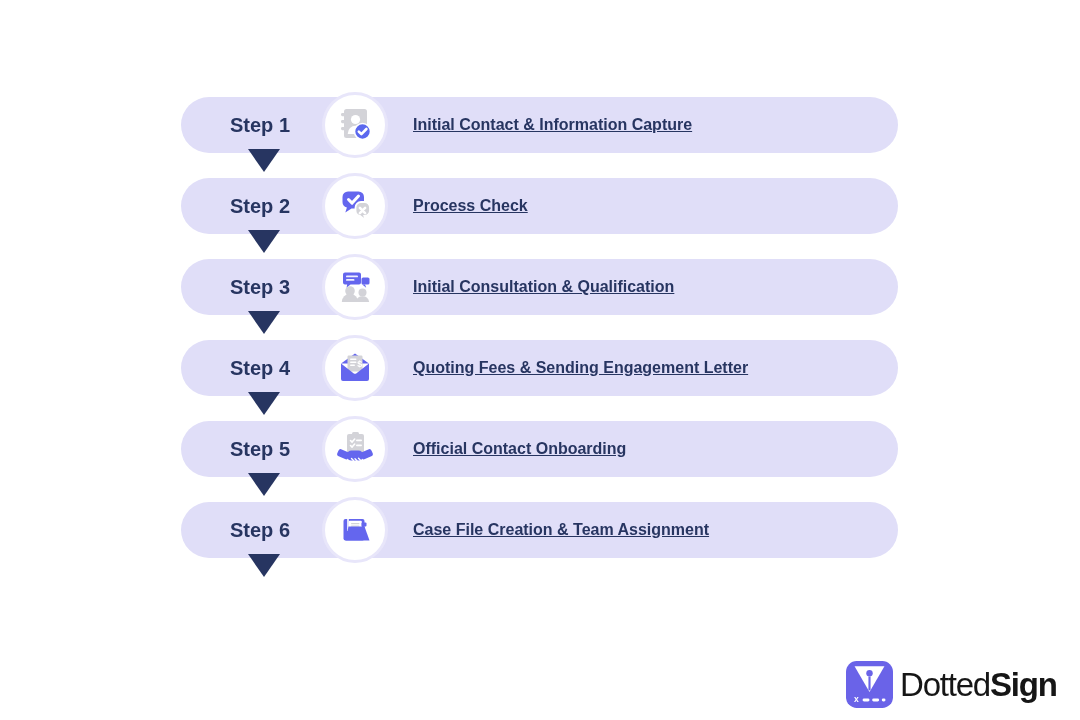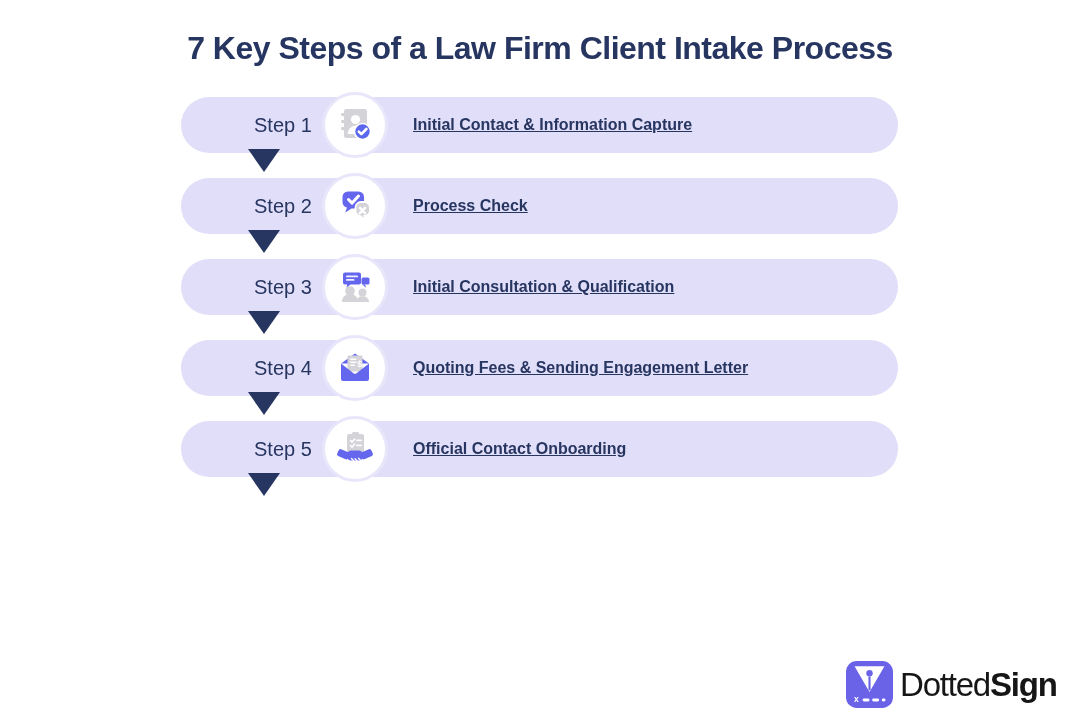--- a/index.html
+++ b/index.html
@@ -14,23 +14,22 @@
   }
   .steps { position:absolute; top:97px; left:181px; width:717px;
     display:flex; flex-direction:column; gap:25px; }
   .step-row { position:relative; height:56px; }
   .pill {
     position:relative; width:717px; height:56px; border-radius:28px;
     background:var(--pill-background,#E0DEF8);
   }
   .step-label {
     position:absolute; left:49px; top:50%; transform:translateY(-50%);
-    font-size:20px; font-weight:normal; color:var(--navy-text,#273561);
+    font-size:20px; font-weight:bold; color:var(--navy-text,#273561);
     white-space:nowrap;
-    margin-left:24px;
   }
   .icon-circle {
     position:absolute; left:141px; top:-5px; width:60px; height:60px;
     background:#fff; border:3px solid #E8E6FA; border-radius:50%;
     display:flex; align-items:center; justify-content:center;
   }
   .step-desc {
     position:absolute; left:232px; top:50%; transform:translateY(-50%);
     font-size:16px; font-weight:bold; color:var(--navy-text,#273561);
     white-space:nowrap;
@@ -53,21 +52,20 @@
   .fb { fill:var(--badge-blue,#5B68EE); }
   .sw { stroke:#ffffff; fill:none; stroke-linecap:round; stroke-linejoin:round; }
   .sg { stroke:var(--icon-gray,#D3D3D8); fill:none; stroke-linecap:round; }
   .lp { fill:var(--logo-purple,#6A63E8); }
 </style>
 </head>
 <body>
 
 <div class="canvas">
 
-  <h1 class="title">7 Key Steps of a Law Firm Client Intake Process</h1>
 
   <div class="steps">
 
     <div class="step-row">
       <div class="pill">
         <span class="step-label">Step 1</span>
         <span class="icon-circle">
           <svg viewBox="0 0 40 40" width="40" height="40">
             <g class="fg">
               <rect x="6" y="8" width="4.5" height="3.2" rx="1.4"></rect>
@@ -159,20 +157,38 @@
               <rect x="12" y="21.5" width="16" height="10" rx="4.5"></rect>
             </g>
             <path class="sw" stroke-width="1.4" d="M16.5,29.5 l2,2 M20,29.8 l2,2 M23.5,29.3 l2,2"></path>
           </svg>
         </span>
         <span class="step-desc">Official Contact Onboarding</span>
       </div>
       <div class="down-arrow"></div>
     </div>
 
+    <div class="step-row">
+      <div class="pill">
+        <span class="step-label">Step 6</span>
+        <span class="icon-circle">
+          <svg viewBox="0 0 40 40" width="40" height="40">
+            <rect class="fp" x="8.5" y="9" width="21" height="21.5" rx="2"></rect>
+            <rect class="fw" x="12.2" y="9" width="1.6" height="12"></rect>
+            <rect class="fw" x="13.8" y="10.8" width="13" height="8" rx="1"></rect>
+            <rect class="fg" x="16" y="13" width="8.5" height="1.3" rx="0.65"></rect>
+            <rect class="fg" x="16" y="15.5" width="8.5" height="1.3" rx="0.65"></rect>
+            <rect class="fp" x="26.5" y="12.5" width="5" height="4" rx="1"></rect>
+            <path class="fp" d="M13.5,16.5 L29.5,16.5 L34.5,30.5 L10.5,30.5 Z"></path>
+          </svg>
+        </span>
+        <span class="step-desc">Case File Creation &amp; Team Assignment</span>
+      </div>
+      <div class="down-arrow"></div>
+    </div>
 
 
   </div>
 
   <div class="logo">
     <span style="display:flex;">
       <svg viewBox="0 0 44 44" width="47" height="47">
         <rect class="lp" x="0" y="0" width="44" height="44" rx="10"></rect>
         <path class="fw" d="M8,5 L36,5 L22,29 Z"></path>
         <line x1="22" y1="14.5" x2="22" y2="27.5" stroke="var(--logo-purple,#6A63E8)" stroke-width="2"></line>

